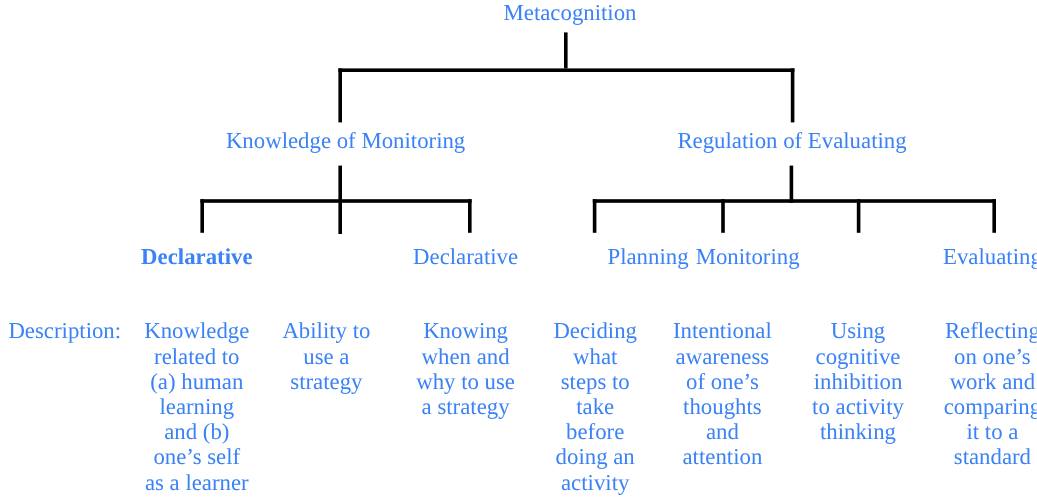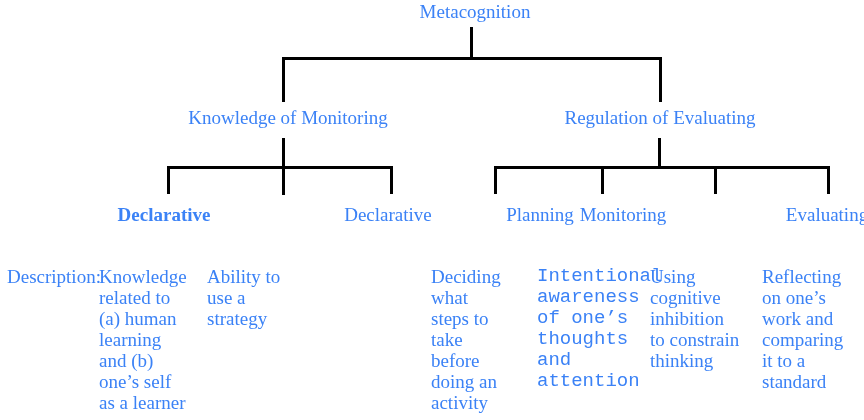--- a/index.html
+++ b/index.html
@@ -14,21 +14,21 @@
     overflow: hidden;
   }
   .node {
     position: absolute;
     text-align: center;
     line-height: 21px;
     white-space: nowrap;
   }
   .desc {
     position: absolute;
-    text-align: left;
+    text-align: center;
     line-height: 21px;
     white-space: pre-line;
   }
   .line {
     position: absolute;
     background: #000000;
   }
   .desc-heading {
     position: absolute;
     line-height: 21px;
@@ -73,37 +73,41 @@
   <div class="desc" style="left:99px; top:266px; width:130px;">Knowledge
 related to
 (a) human
 learning
 and (b)
 one’s self
 as a learner</div>
   <div class="desc" style="left:207px; top:266px; width:130px;">Ability to
 use a
 strategy</div>
+  <div class="desc" style="left:323px; top:266px; width:130px;">Knowing
+when and
+why to use
+a strategy</div>
   <div class="desc" style="left:431px; top:266px; width:130px;font-family:Liberation Serif, serif;">Deciding
 what
 steps to
 take
 before
 doing an
 activity</div>
-  <div class="desc" style="left:537px; top:266px; width:130px;font-family:Liberation Mono, monospace;">Intentional
+  <div class="desc" style="left:537px; top:266px; width:130px;">Intentional
 awareness
 of one’s
 thoughts
 and
 attention</div>
   <div class="desc" style="left:650px; top:266px; width:130px;">Using
 cognitive
 inhibition
-to constrain
+to activity
 thinking</div>
   <div class="desc" style="left:762px; top:266px; width:130px;">Reflecting
 on one’s
 work and
 comparing
 it to a
 standard</div>
 
 </div>
 

